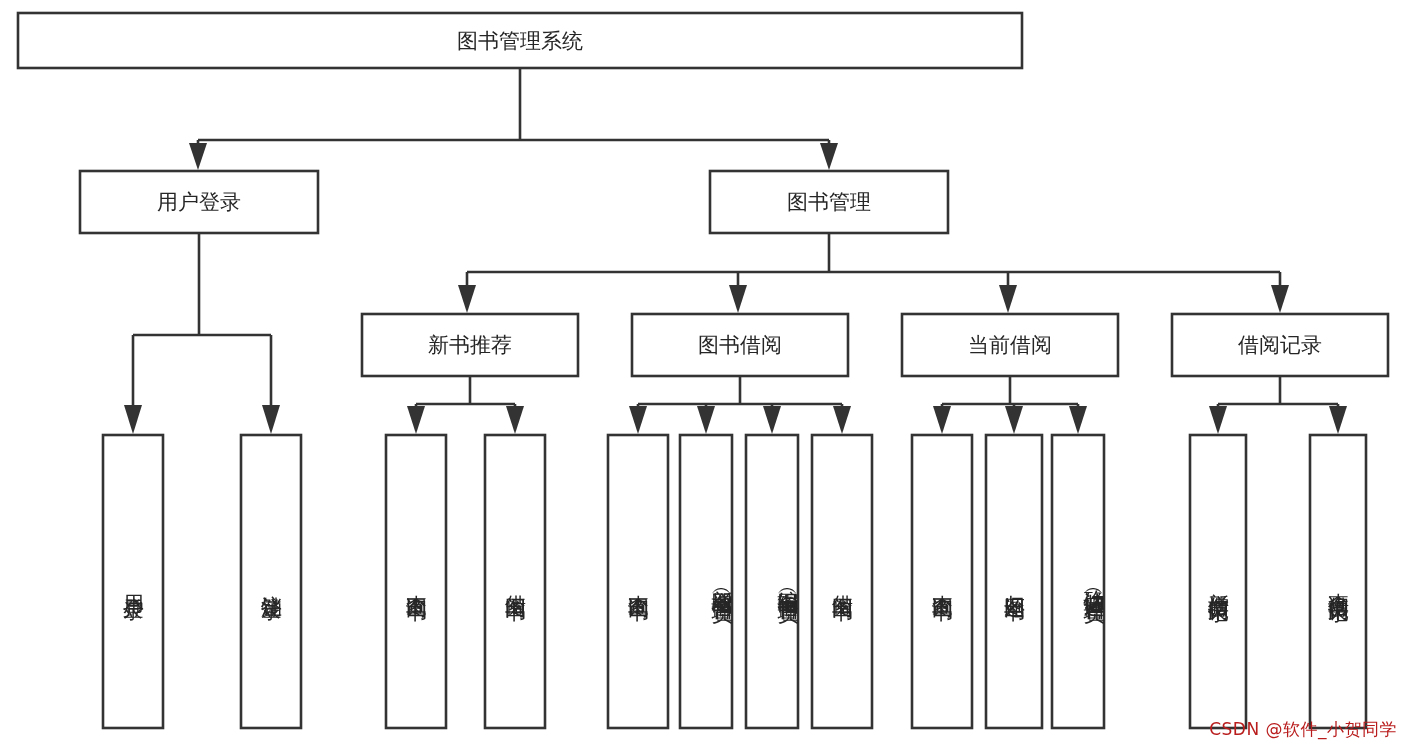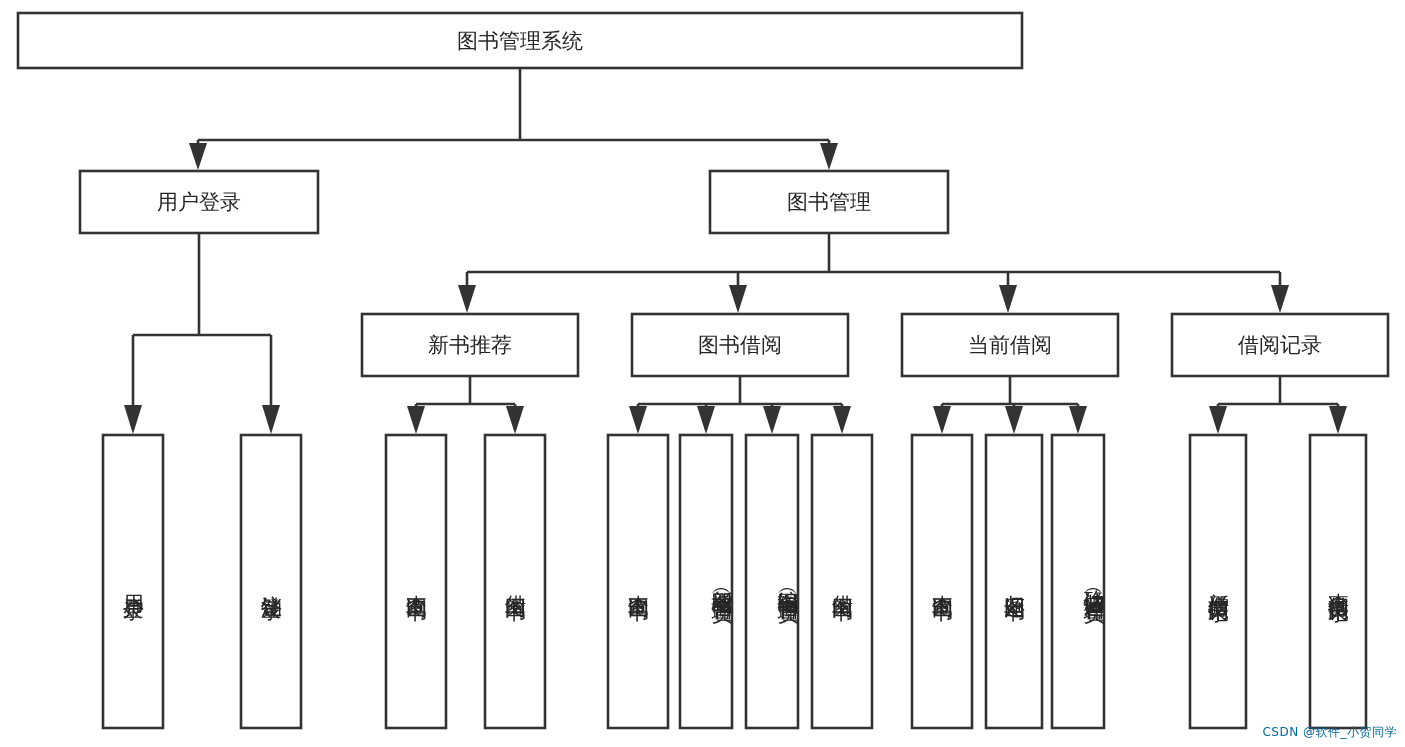--- a/index.html
+++ b/index.html
@@ -67,22 +67,22 @@
     line-height: 1;
     white-space: nowrap;
     text-align: center;
     pointer-events: none;
   }
   #watermark {
     position: absolute;
     right: 8px;
     bottom: 6px;
     font-family: "DejaVu Sans", "Liberation Sans", sans-serif;
-    font-size: 12px;
-    color: #0369a1;
+    font-size: 17px;
+    color: #b91c1c;
     white-space: nowrap;
     letter-spacing: 0.5px;
   }
 </style>
 </head>
 <body>
 
 <div id="diagram-root">
 
   <svg id="tree-svg" viewBox="0 0 1405 747">

